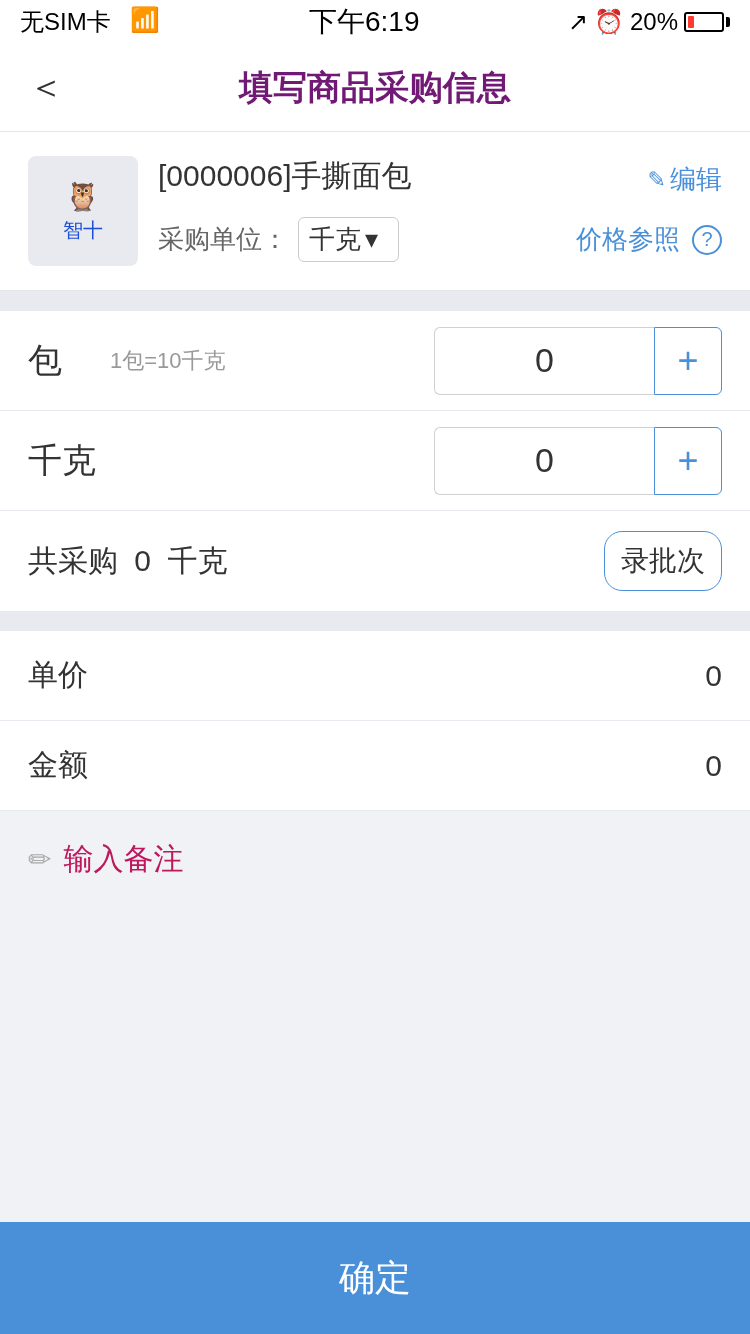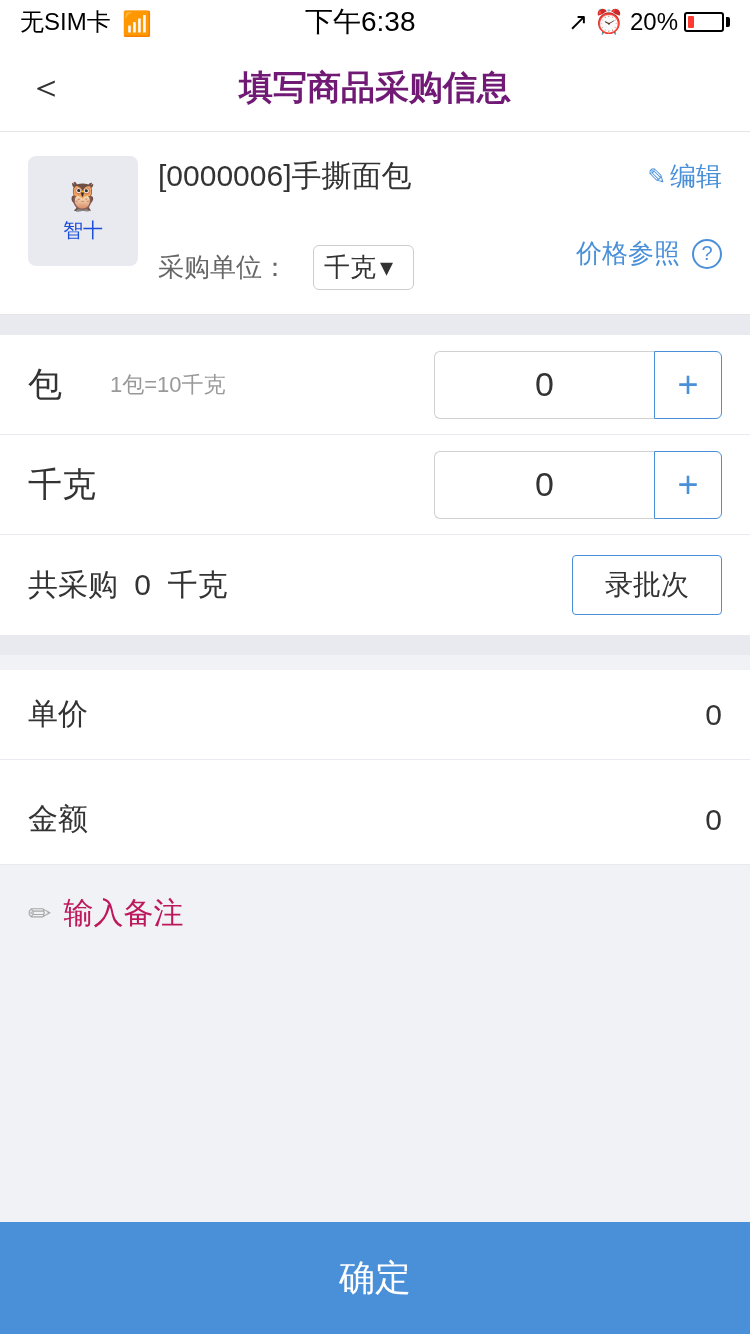--- a/index.html
+++ b/index.html
@@ -18,21 +18,21 @@
       width: 750px;
       height: 44px;
       background: #fff;
       display: flex;
       align-items: center;
       justify-content: space-between;
       padding: 0 20px;
       font-size: 24px;
       color: #000;
     }
-    .status-left { display: flex; align-items: flex-end; gap: 12px; }
+    .status-left { display: flex; align-items: flex-start; gap: 20px; }
     .status-center { font-size: 28px; font-weight: 500; }
     .status-right { display: flex; align-items: center; gap: 6px; font-size: 24px; }
     .battery-icon {
       display: inline-flex; align-items: center; gap: 2px;
     }
     .battery-body {
       width: 40px; height: 20px; border: 2px solid #000; border-radius: 3px;
       position: relative; display: inline-flex; align-items: center; padding: 2px;
     }
     .battery-fill {
@@ -90,21 +90,21 @@
       font-size: 32px;
       color: #8899aa;
       text-align: center;
       line-height: 1.2;
     }
     .product-info {
       flex: 1;
     }
     .product-name-row {
       display: flex;
-      align-items: center;
+      align-items: flex-end;
       justify-content: space-between;
     }
     .product-name {
       font-size: 30px;
       color: #333;
       font-weight: 500;
     }
     .edit-btn {
       font-size: 26px;
       color: #4a90d9;
@@ -117,24 +117,23 @@
     .edit-icon { font-size: 22px; }
     .product-unit-row {
       display: flex;
       align-items: center;
       justify-content: space-between;
       margin-top: 20px;
     }
     .unit-left {
       display: flex;
       align-items: center;
-      gap: 25px;
+      gap: 10px;
       font-size: 26px;
       color: #666;
-      margin-top: 28px;
     }
     .unit-select {
       border: 1px solid #ccc;
       border-radius: 6px;
       padding: 4px 20px 4px 10px;
       font-size: 26px;
       color: #333;
       background: #fff;
       display: flex;
       align-items: center;
@@ -230,41 +229,40 @@
       padding: 0 28px;
       height: 100px;
       background: #fff;
     }
     .summary-text {
       font-size: 30px;
       color: #333;
     }
     .record-batch-btn {
       border: 1px solid #4a90d9;
-      border-radius: 4px;
-      padding: 10px 32px;
+      border-radius: 18px;
+      padding: 10px 16px;
       font-size: 28px;
       color: #333;
       background: #fff;
       cursor: pointer;
     }
 
     
     .info-section {
       background: #fff;
       margin-top: 0;
     }
     .info-row {
       display: flex;
       align-items: center;
       justify-content: space-between;
       padding: 0 28px;
       height: 90px;
       border-bottom: 1px solid #e8eaf0;
-      margin-top: 15px;
     }
     .info-label {
       font-size: 30px;
       color: #333;
     }
     .info-value {
       font-size: 30px;
       color: #333;
     }
 
@@ -312,21 +310,21 @@
     }
   </style>
 </head>
 <body>
 
 <div class="status-bar">
   <div class="status-left">
     <span>无SIM卡</span>
     <span>📶</span>
   </div>
-  <div class="status-center">下午6:38</div>
+  <div class="status-center">下午6:19</div>
   <div class="status-right">
     <span>↗</span>
     <span>⏰</span>
     <span>20%</span>
     <div class="battery-icon">
       <div class="battery-body">
         <div class="battery-fill"></div>
       </div>
       <div class="battery-tip"></div>
     </div>

